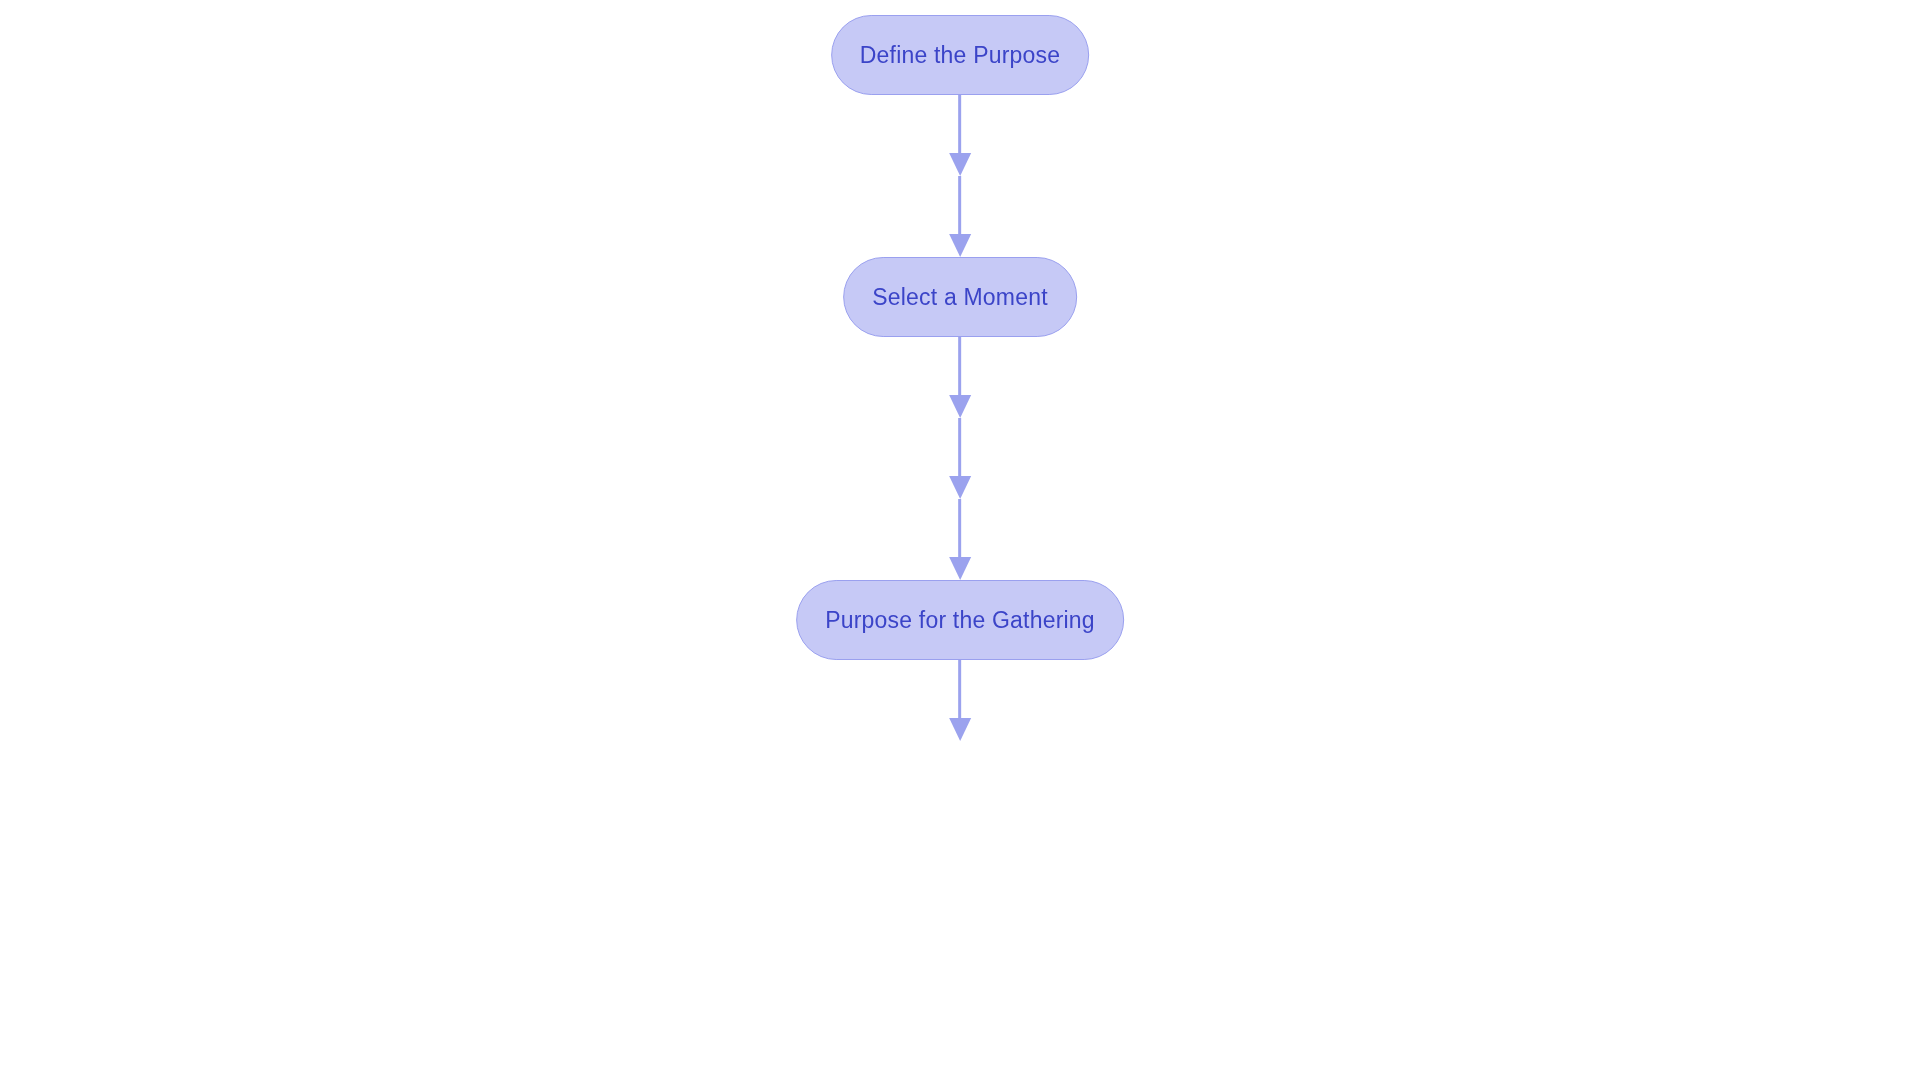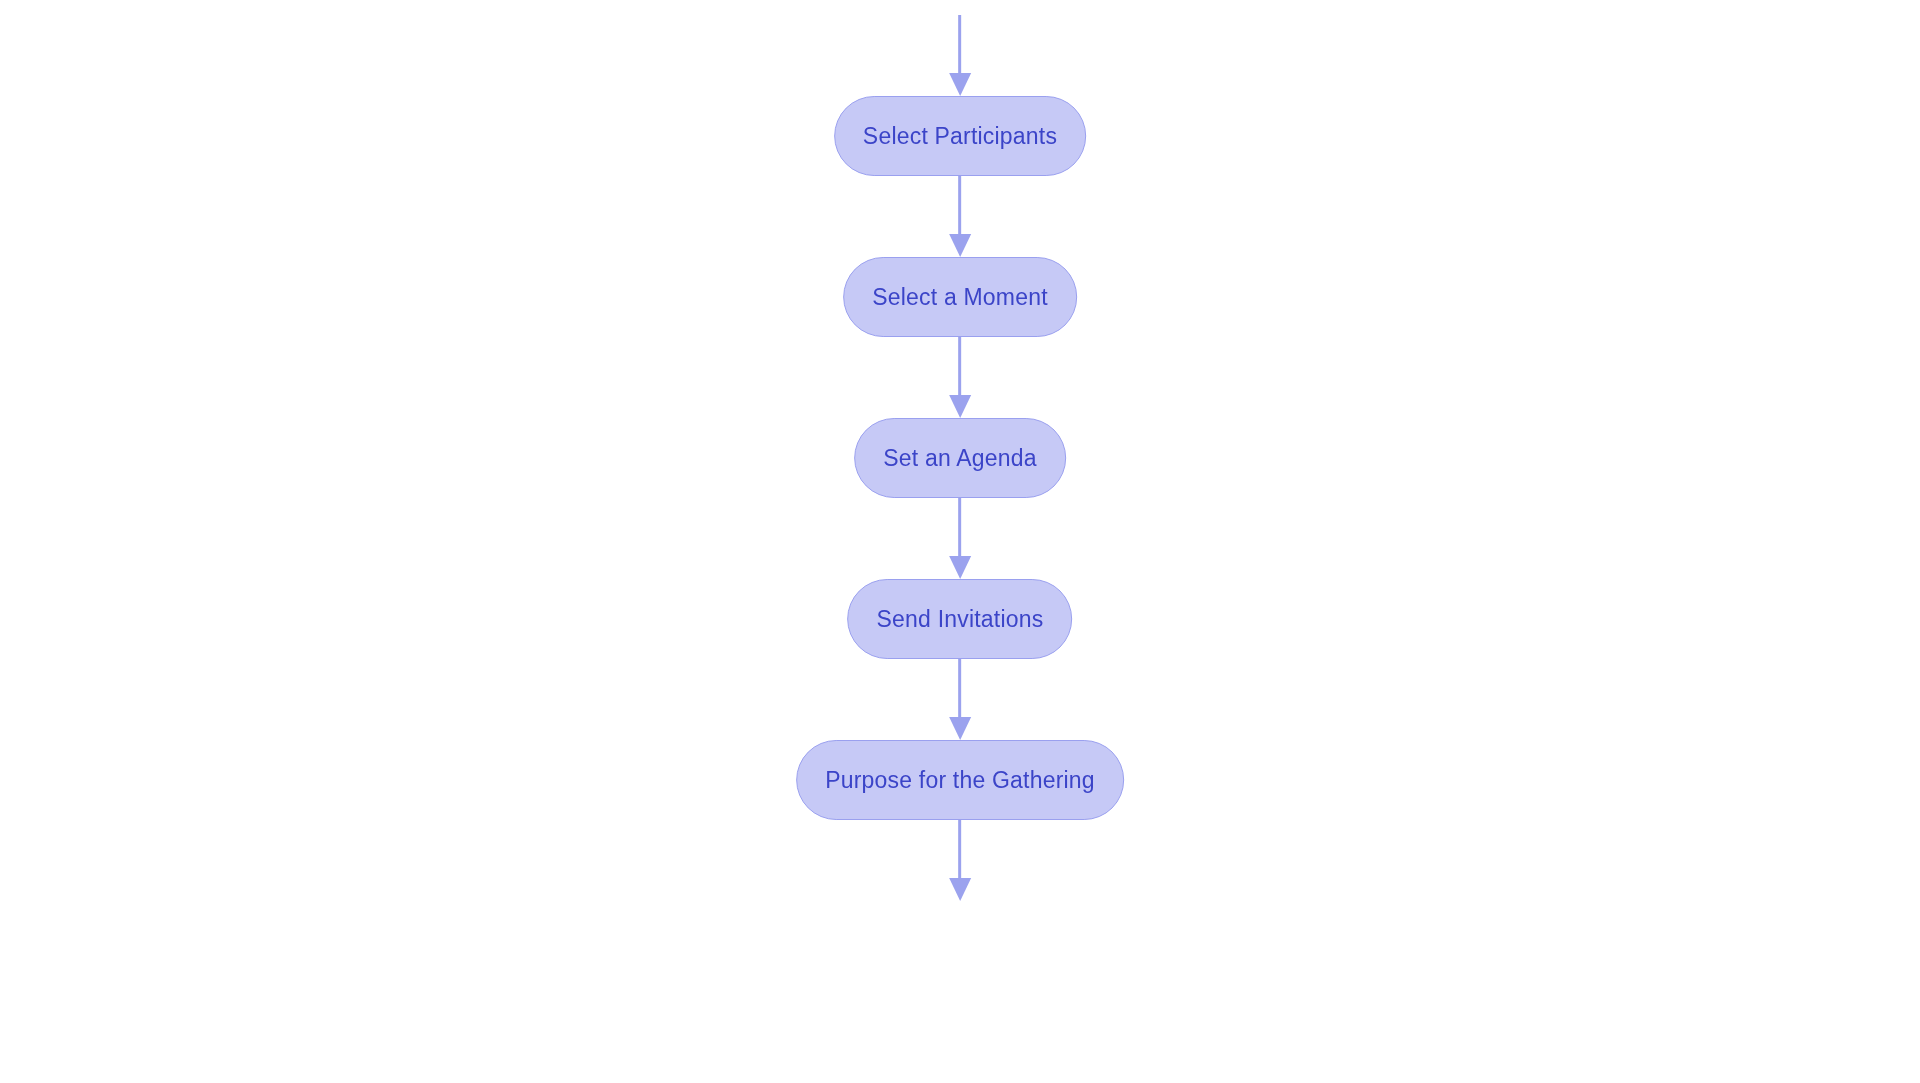--- a/index.html
+++ b/index.html
@@ -63,56 +63,50 @@
     height: 0;
     border-left: 11px solid transparent;
     border-right: 11px solid transparent;
     border-top: 23px solid var(--arrow);
   }
 </style>
 </head>
 <body>
 
 <div class="flow-column" id="flow-column">
+  <div class="node">
+    <span class="node-label">Define the Purpose</span>
+  </div>
 
   <div class="arrow">
     <div class="arrow-line"></div>
     <div class="arrow-head"></div>
   </div>
 
-  <div class="node">
-    <span class="node-label">Select Participants</span>
-  </div>
 
   <div class="arrow">
     <div class="arrow-line"></div>
     <div class="arrow-head"></div>
   </div>
 
   <div class="node">
     <span class="node-label">Select a Moment</span>
   </div>
 
   <div class="arrow">
     <div class="arrow-line"></div>
     <div class="arrow-head"></div>
   </div>
 
-  <div class="node">
-    <span class="node-label">Set an Agenda</span>
-  </div>
 
   <div class="arrow">
     <div class="arrow-line"></div>
     <div class="arrow-head"></div>
   </div>
 
-  <div class="node">
-    <span class="node-label">Send Invitations</span>
-  </div>
 
   <div class="arrow">
     <div class="arrow-line"></div>
     <div class="arrow-head"></div>
   </div>
 
   <div class="node">
     <span class="node-label">Purpose for the Gathering</span>
   </div>
 

